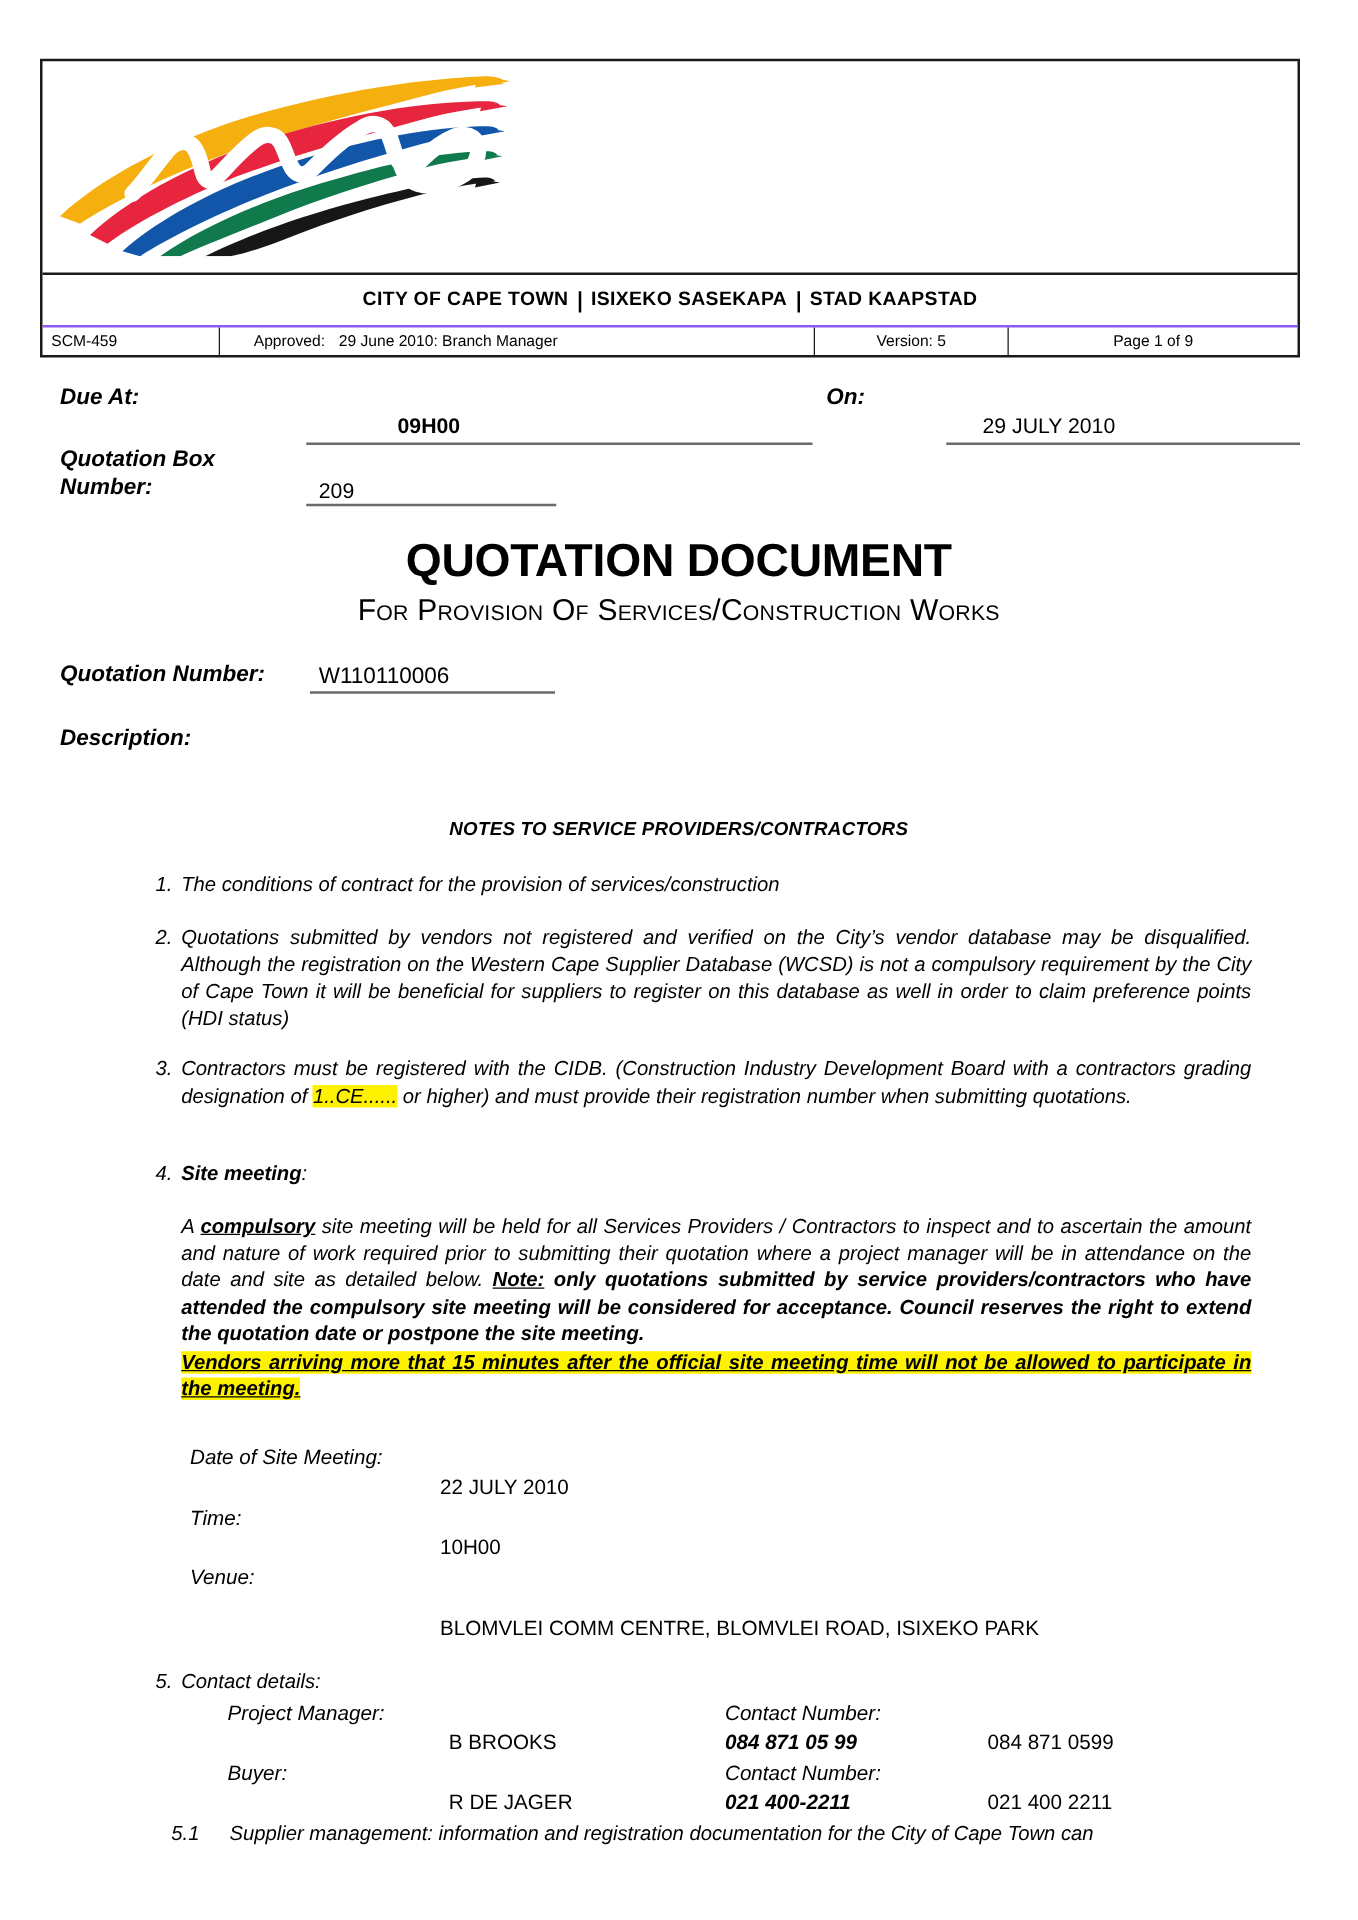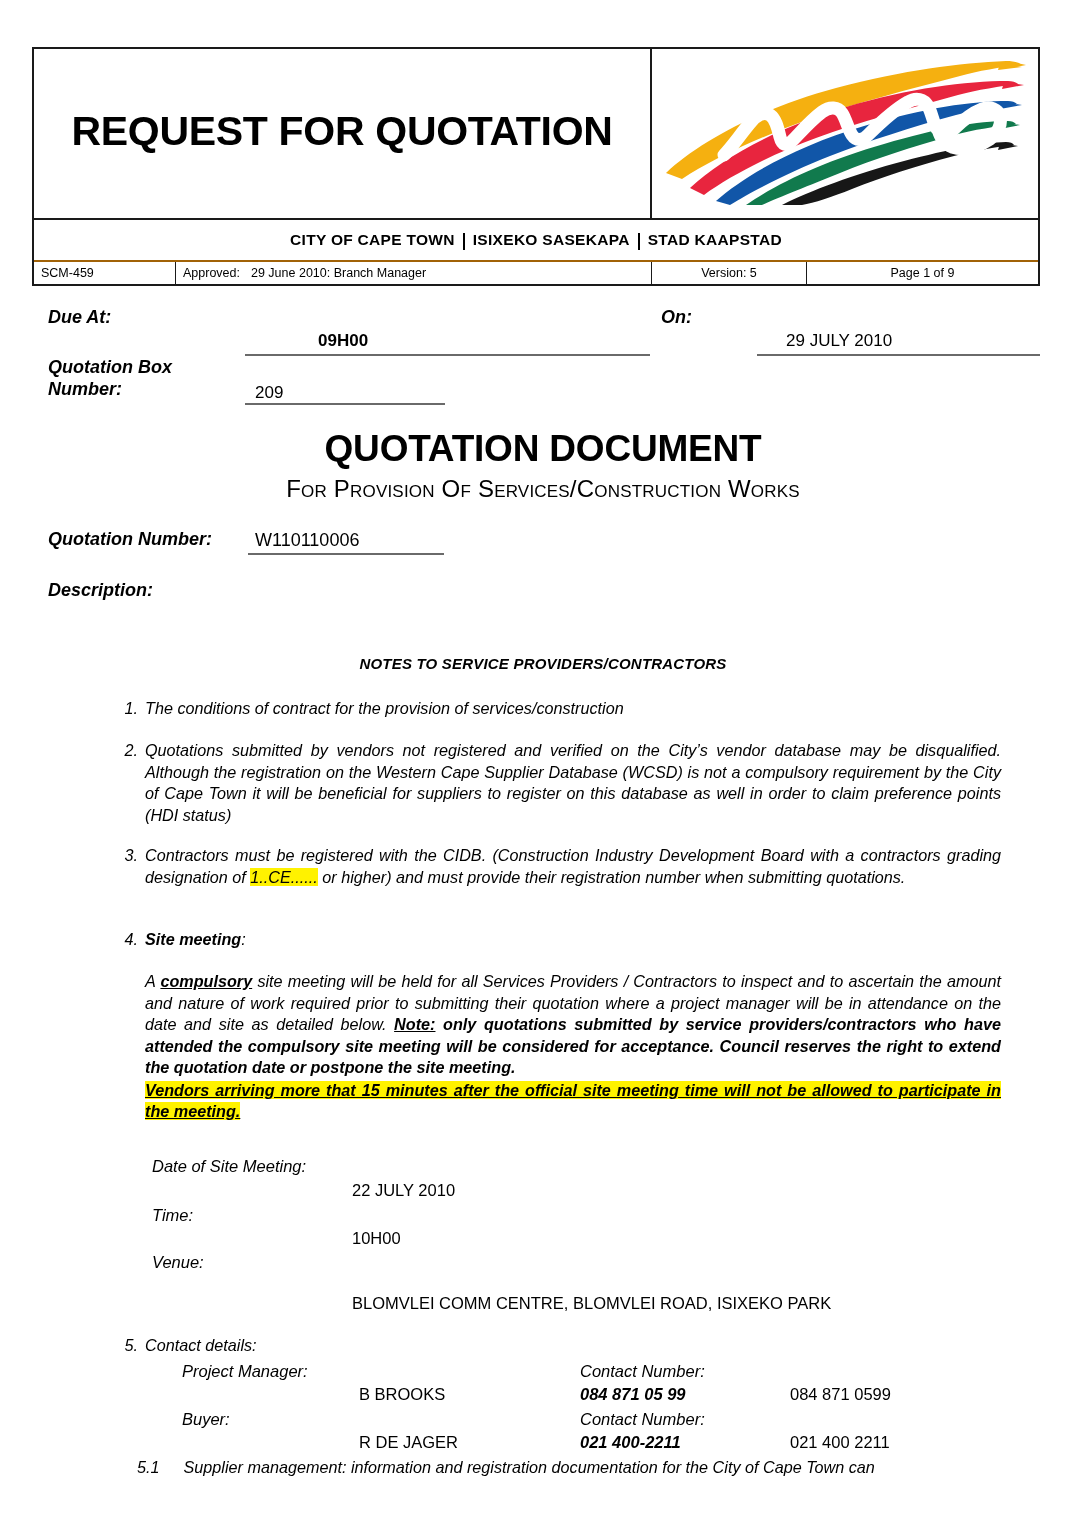--- a/index.html
+++ b/index.html
@@ -97,34 +97,34 @@
     height: 17px;
     background: #000;
     margin: 0 8px;
     position: relative;
     top: 1px;
   }
 
   .hdr-row3 {
     display: flex;
     height: 22px;
-    border-top: 2px solid #a16207;
+    border-top: 2px solid #8b5cf6;
     font-size: 12.5px;
   }
   .hdr-row3 > div {
     box-sizing: border-box;
     display: flex;
     align-items: center;
     height: 100%;
   }
   .c-scm     { width: 142px; border-right: 1.5px solid #1a1a1a; padding-left: 7px; }
   .c-appr    { width: 476px; border-right: 1.5px solid #1a1a1a; padding-left: 7px; }
   .c-ver     { width: 155px; border-right: 1.5px solid #1a1a1a; justify-content: center; }
   .c-page    { flex: 1; justify-content: center; }
-  .c-appr .apv-lbl { margin-right: 11px; }
+  .c-appr .apv-lbl { margin-right: 11px; margin-left: 20px; }
 
   
   .logo-wrap {
     position: absolute;
     left: 8px;
     top: 6px;
     width: 370px;
     height: 150px;
   }
   .logo-wrap svg { display: block; width: 370px; height: 150px; }
@@ -298,23 +298,20 @@
   #note51 .n51num { margin-right: 24px; }
 </style>
 </head>
 <body>
 
 <div class="page">
 
   <div class="hdr-table">
 
     <div class="hdr-row1">
-      <div class="hdr-title-cell">
-        <span class="maintitle">REQUEST FOR QUOTATION</span>
-      </div>
       <div class="hdr-logo-cell">
         <div class="logo-wrap">
           <svg viewBox="0 0 370 150" xmlns="http://www.w3.org/2000/svg">
 
             <path d="M6,118 C40,86 104,52 176,33 C244,15 300,8 346,6 C352,6 358,7 360,9
                      C344,12 318,16 300,21 C250,34 196,48 150,64 C104,80 52,104 22,124 Z" fill="#F5B010"></path>
             <path d="M352,7 L366,10 L350,13 Z" fill="#F5B010"></path>
             <path d="M340,8 L362,12 L338,15 Z" fill="#F5B010"></path>
 
             <path d="M30,133 C62,103 118,72 186,52 C250,33 306,26 348,26 C352,26 356,27 358,29

